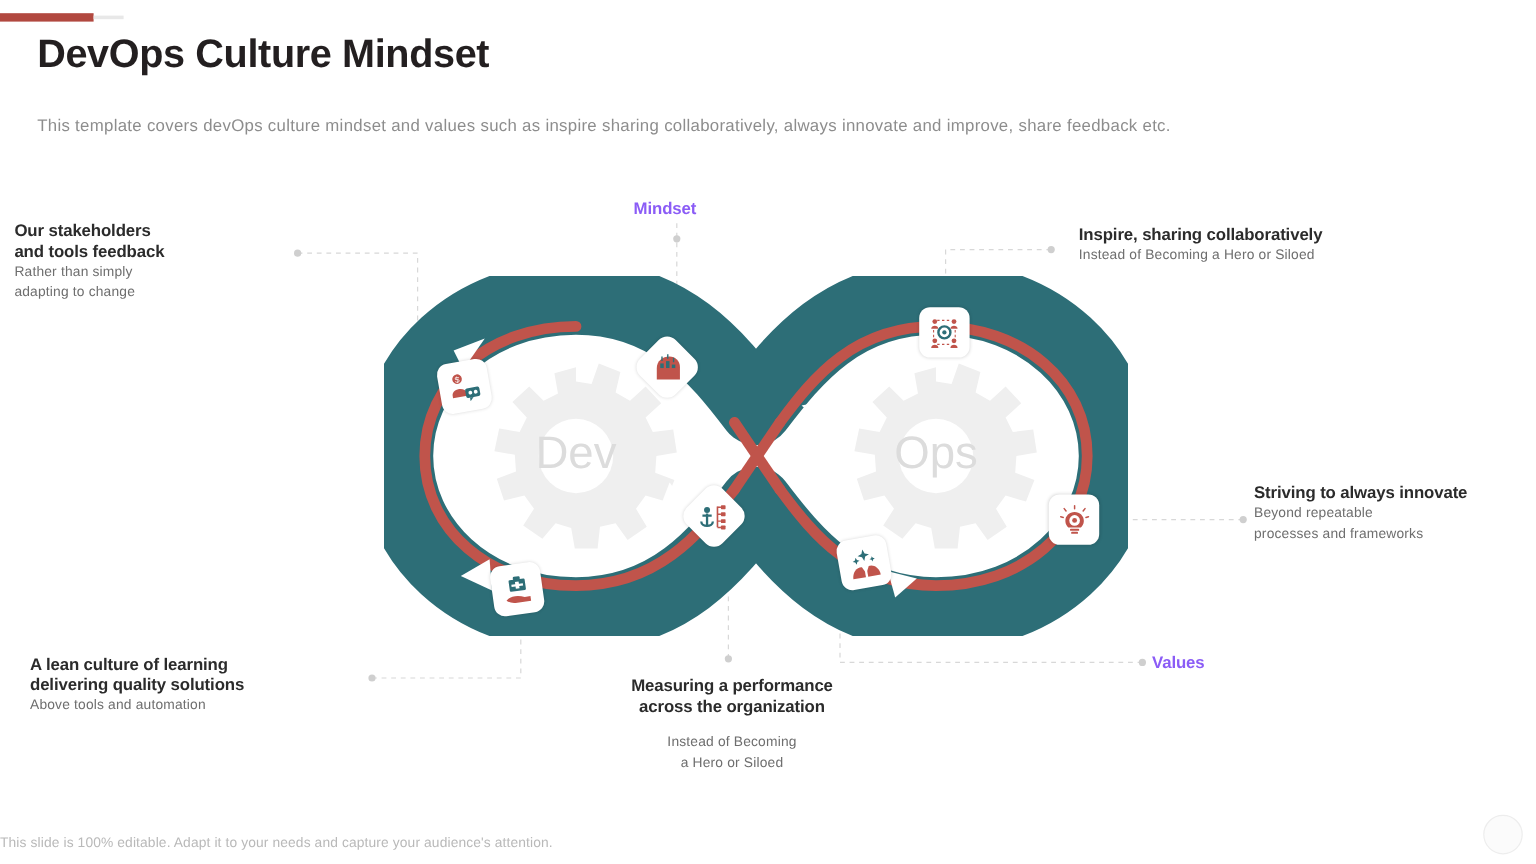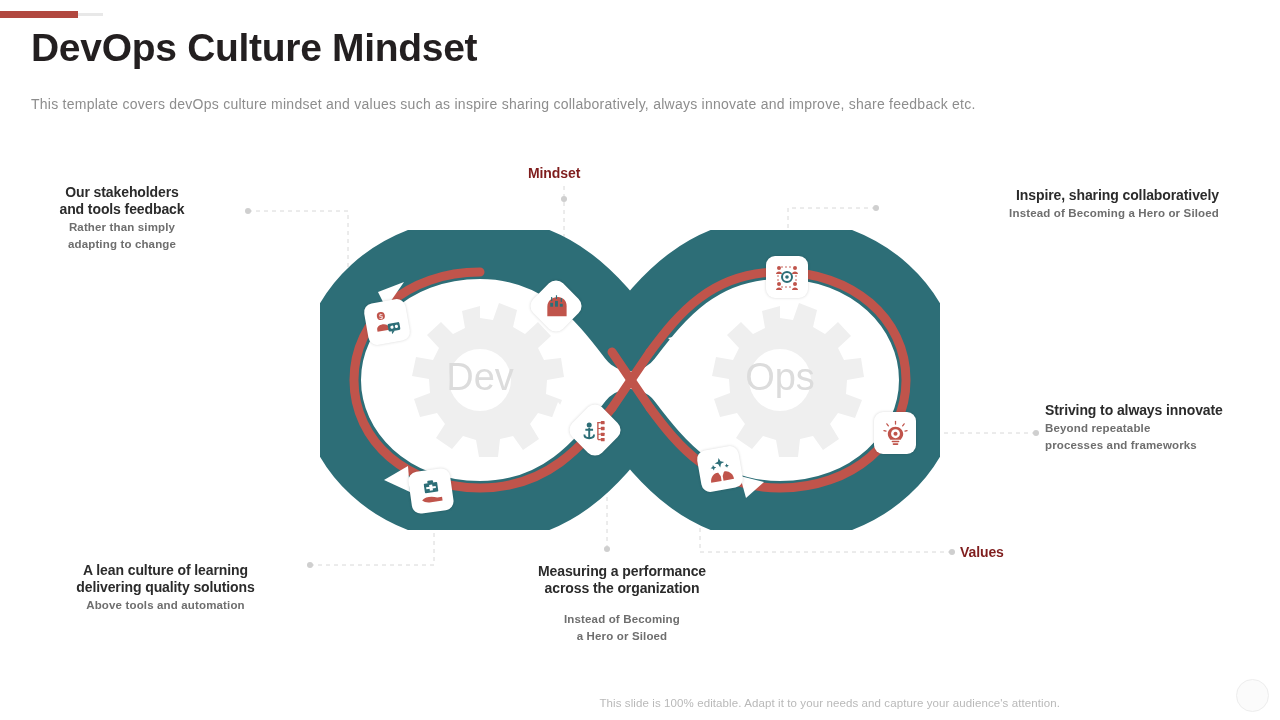--- a/index.html
+++ b/index.html
@@ -15,21 +15,21 @@
   .accent-bar {
     position: absolute; left: 0; top: 11px;
     width: 78px; height: 7px; background: #b1483f;
   }
   .accent-bar-thin {
     position: absolute; left: 78px; top: 13px;
     width: 25px; height: 3px; background: #e8e8e8;
   }
   .page-title {
     position: absolute; left: 31px; top: 26px;
-    font-size: 39px; font-weight: bold; color: #231f20;
+    font-size: 33px; font-weight: bold; color: #231f20;
     letter-spacing: -0.3px;
   }
   .page-subtitle {
     position: absolute; left: 31px; top: 96px;
     font-size: 14px; color: #8d8d8d; letter-spacing: 0.25px;
     white-space: nowrap;
   }
 
   
   #diagram { position: absolute; left: 0; top: 0; width: 1280px; height: 720px; }
@@ -48,35 +48,35 @@
   .icon-card svg { display: block; }
 
   
   .lbl { position: absolute; }
   .lbl .ttl {
     font-size: 14px; font-weight: bold; color: #2b2b2b;
     line-height: 17px; letter-spacing: -0.1px;
   }
   .lbl .sub {
     font-size: 11.5px; color: #6e6e6e; line-height: 16px;
-    letter-spacing: 0.15px; margin-top: 1px; font-weight: bold;
-  }
-  .lbl.right-align { text-align: center; }
+    letter-spacing: 0.15px; margin-top: 1px;
+  }
+  .lbl.right-align { text-align: left; }
   .lbl.center-align { text-align: center; }
   .lbl.left-align { text-align: left; }
 
   .node-label {
     position: absolute; font-size: 14px; font-weight: bold;
-    color: #7f1d1d; letter-spacing: -0.1px;
+    color: #8b5cf6; letter-spacing: -0.1px;
   }
 
   
   .footer-note {
     position: absolute; left: 0; top: 697px; width: 1060px;
-    text-align: right; font-size: 11.5px; color: #b9b9b9;
+    text-align: left; font-size: 11.5px; color: #b9b9b9;
     letter-spacing: 0.1px;
   }
   .corner-circle {
     position: absolute; right: 11px; bottom: 8px;
     width: 33px; height: 33px; border-radius: 50%;
     background: #fbfbfb; border: 1px solid #ededed;
   }
 </style>
 </head>
 <body>
@@ -287,34 +287,34 @@
     <div class="node-label" style="left:528px; top:165px;">Mindset</div>
     <div class="node-label" style="left:960px; top:544px;">Values</div>
 
     <div class="lbl right-align" style="left:12px; top:184px; width:220px;">
       <div class="ttl">Our stakeholders</div>
       <div class="ttl">and tools feedback</div>
       <div class="sub">Rather than simply</div>
       <div class="sub">adapting to change</div>
     </div>
 
-    <div class="lbl right-align" style="left:25px; top:562px; width:281px;">
+    <div class="lbl right-align" style="left:25px; top:545px; width:281px;">
       <div class="ttl">A lean culture of learning</div>
       <div class="ttl">delivering quality solutions</div>
       <div class="sub">Above tools and automation</div>
     </div>
 
-    <div class="lbl center-align" style="left:482px; top:563px; width:280px;">
+    <div class="lbl center-align" style="left:470px; top:563px; width:280px;">
       <div class="ttl">Measuring a performance</div>
       <div class="ttl">across the organization</div>
       <div class="sub" style="margin-top:14px;">Instead of Becoming</div>
       <div class="sub">a Hero or Siloed</div>
     </div>
 
-    <div class="lbl left-align" style="left:899px; top:187px; width:320px;text-align:right;">
+    <div class="lbl left-align" style="left:899px; top:187px; width:320px;">
       <div class="ttl">Inspire, sharing collaboratively</div>
       <div class="sub">Instead of Becoming a Hero or Siloed</div>
     </div>
 
     <div class="lbl left-align" style="left:1045px; top:402px; width:232px;">
       <div class="ttl">Striving to always innovate</div>
       <div class="sub">Beyond repeatable</div>
       <div class="sub">processes and frameworks</div>
     </div>
 

